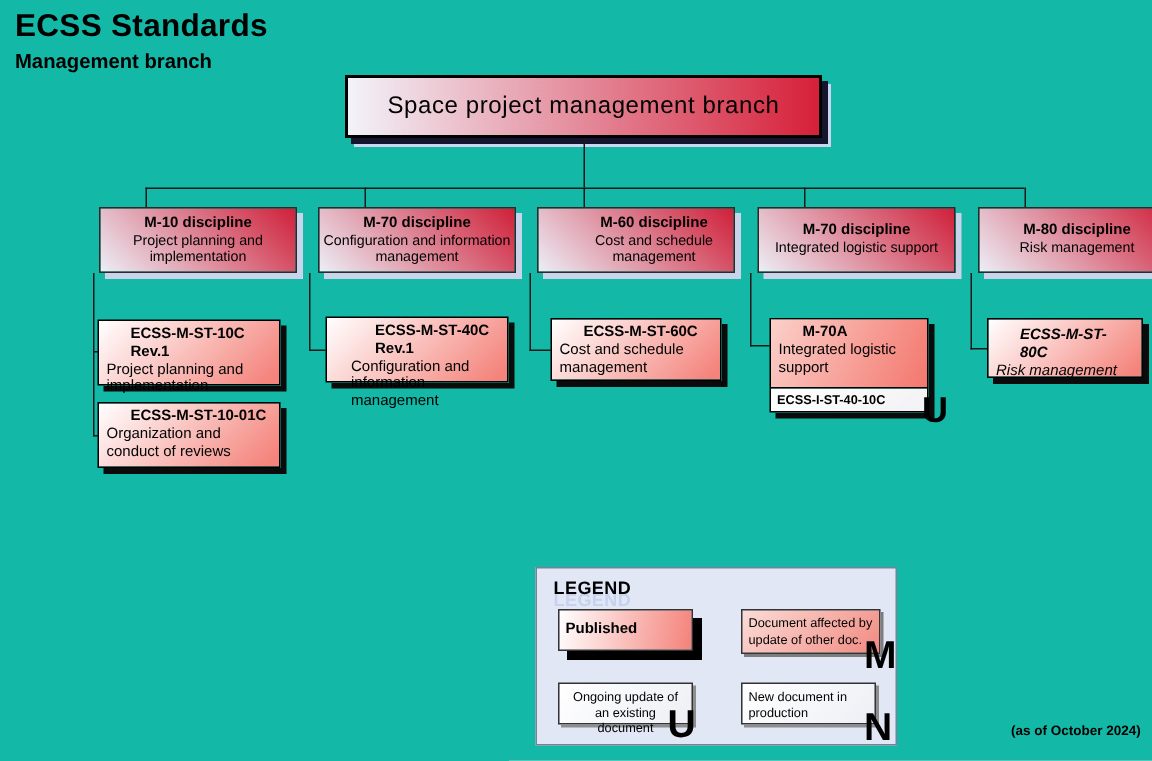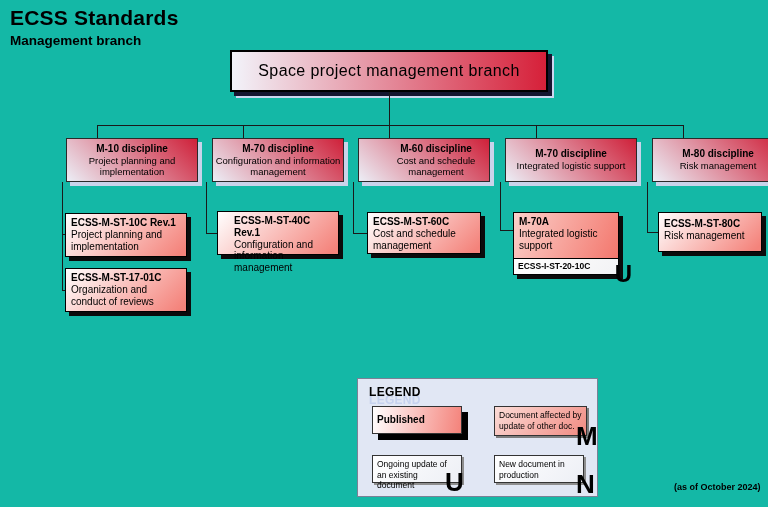--- a/index.html
+++ b/index.html
@@ -22,42 +22,42 @@
   .disc-box { position:absolute; top:138px; width:132px; height:44px;
     border:1px solid #2a2a2a; background:linear-gradient(45deg,#eceef6 0%,#cf2039 100%);
     box-shadow:4px 4px 0 #c9d3ea;
     text-align:center; padding-top:4px; font-size:9.5px; line-height:1.2; color:#000;margin-left:35px; }
   .disc-title { font-weight:bold; font-size:10px; }
 
   .doc-box { position:absolute; border:1px solid #000;
     background:linear-gradient(135deg,#ffffff 0%,#f4837b 95%);
     box-shadow:4px 4px 0 #0b0b0b;
     padding:3px 5px; font-size:10px; line-height:1.18; color:#000; }
-  .doc-code { font-weight:bold; }
+  .doc-code { font-weight:bold;margin-left:16px; }
 
   .m70-group { position:absolute; left:513px; top:212px; width:106px;
     border:1px solid #000; box-shadow:4px 4px 0 #0b0b0b; }
   .m70-main { background:linear-gradient(115deg,#fbd0ca 0%,#f3776d 100%);
     padding:3px 5px; font-size:10px; line-height:1.18; height:45px; }
   .m70-strip { background:linear-gradient(135deg,#ffffff,#f2f2f4); border-top:1px solid #000;
     font-weight:bold; font-size:8.5px; padding:2px 4px; height:16px; }
   .chart-marker { position:absolute; right:-14px; bottom:-12px; font-size:24px; font-weight:bold; color:#000; line-height:1; z-index:5; }
 
   .legend-panel { position:absolute; left:357px; top:378px; width:241px; height:119px;
     background:#e1e7f4; border:1px solid #7a8196; }
   .legend-title { position:absolute; left:11px; top:6px; font-size:12px; font-weight:bold; color:#000;
     text-shadow:0 8px 0 #c6d2ee; letter-spacing:0.3px; }
   .legend-box { position:absolute; border:1px solid #333; color:#000; padding:3px 4px; font-size:8.5px; line-height:1.25; }
   .lb-published { left:14px; top:27px; width:90px; height:28px;
     background:linear-gradient(100deg,#ffffff,#f4827a); font-weight:bold; font-size:10px;
     box-shadow:6px 6px 0 #000; display:flex; align-items:center; }
   .lb-affected { left:136px; top:27px; width:93px; height:30px;
     background:linear-gradient(135deg,#fbdcd7,#f18a81); box-shadow:2px 2px 0 #7d7d7d; }
   .lb-ongoing { left:14px; top:76px; width:90px; height:28px;
-    background:linear-gradient(135deg,#ffffff,#edeff5); box-shadow:2px 2px 0 #8e8e8e; }
+    background:linear-gradient(135deg,#ffffff,#edeff5); box-shadow:2px 2px 0 #8e8e8e;text-align:center; }
   .lb-new { left:136px; top:76px; width:90px; height:28px;
     background:linear-gradient(135deg,#ffffff,#edeff5); box-shadow:2px 2px 0 #8e8e8e; }
   .legend-marker { position:absolute; font-size:26px; font-weight:bold; color:#000; line-height:1; z-index:5; }
   .lm-m { left:218px; top:44px; }
   .lm-u { left:87px; top:90px; }
   .lm-n { left:218px; top:92px; }
 
   .as-of { position:absolute; left:674px; top:482px; font-size:9px; font-weight:bold; color:#000; }
 </style>
 </head>
@@ -111,42 +111,42 @@
   <div class="vline" style="left:500px; top:182px; height:49px;"></div>
   <div class="hline" style="left:500px; top:230px; width:13px;"></div>
   <div class="vline" style="left:647px; top:182px; height:51px;"></div>
   <div class="hline" style="left:647px; top:232px; width:11px;"></div>
 
   <div class="doc-box" style="left:65px; top:213px; width:122px; height:44px;">
     <div class="doc-code">ECSS-M-ST-10C Rev.1</div>
     <div>Project planning and implementation</div>
   </div>
   <div class="doc-box" style="left:65px; top:268px; width:122px; height:44px;">
-    <div class="doc-code">ECSS-M-ST-17-01C</div>
+    <div class="doc-code">ECSS-M-ST-10-01C</div>
     <div>Organization and conduct of reviews</div>
   </div>
   <div class="doc-box" style="left:217px; top:211px; width:122px; height:44px;padding-left:16px;">
     <div class="doc-code">ECSS-M-ST-40C Rev.1</div>
     <div>Configuration and information management</div>
   </div>
   <div class="doc-box" style="left:367px; top:212px; width:114px; height:42px;">
     <div class="doc-code">ECSS-M-ST-60C</div>
     <div>Cost and schedule management</div>
   </div>
 
   <div class="m70-group">
     <div class="m70-main">
       <div class="doc-code">M-70A</div>
       <div>Integrated logistic support</div>
     </div>
-    <div class="m70-strip">ECSS-I-ST-20-10C</div>
+    <div class="m70-strip">ECSS-I-ST-40-10C</div>
     <div class="chart-marker">U</div>
   </div>
 
-  <div class="doc-box" style="left:658px; top:212px; width:104px; height:40px; padding-top:5px;">
+  <div class="doc-box" style="left:658px; top:212px; width:104px; height:40px; padding-top:5px;font-style:italic;">
     <div class="doc-code">ECSS-M-ST-80C</div>
     <div>Risk management</div>
   </div>
 
   <div class="legend-panel">
     <div class="legend-title">LEGEND</div>
 
     <div class="legend-box lb-published">
       <span>Published</span>
     </div>

